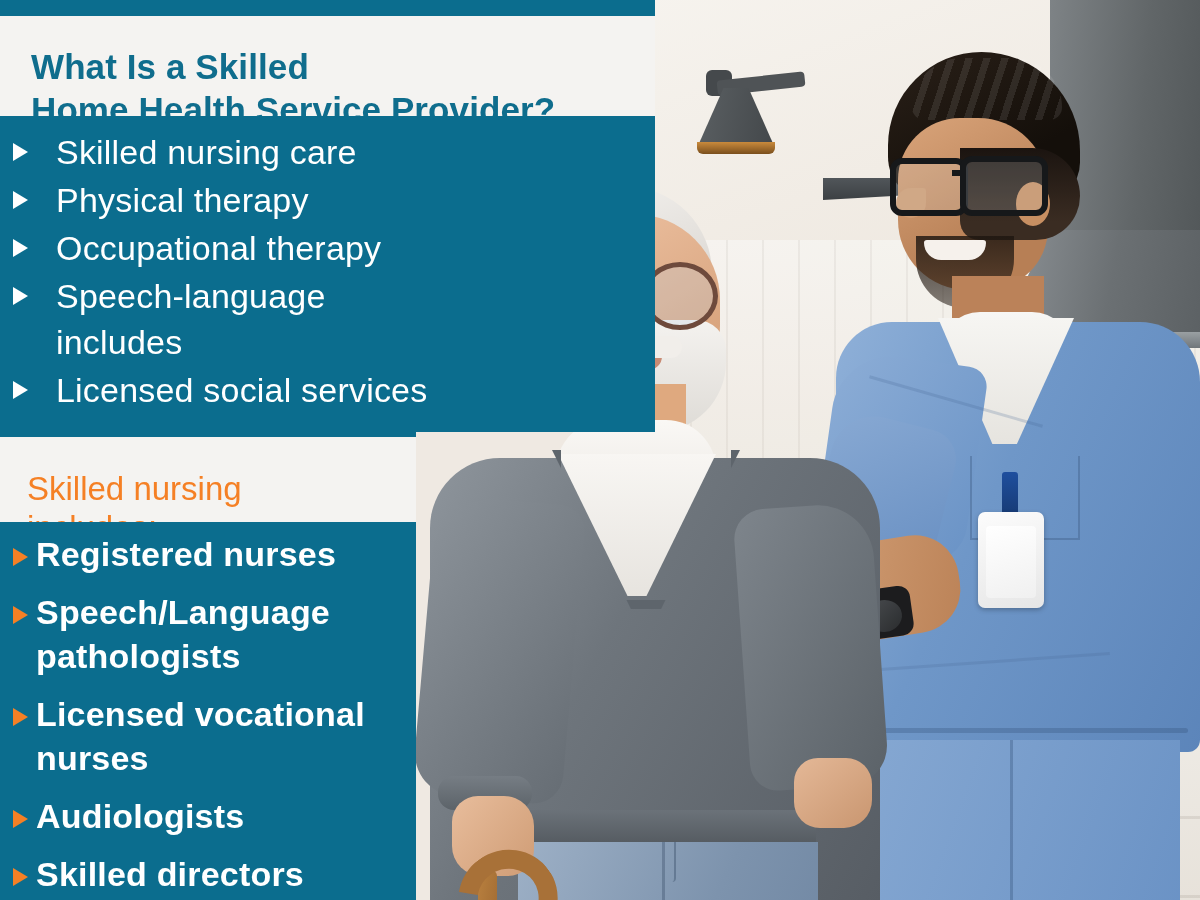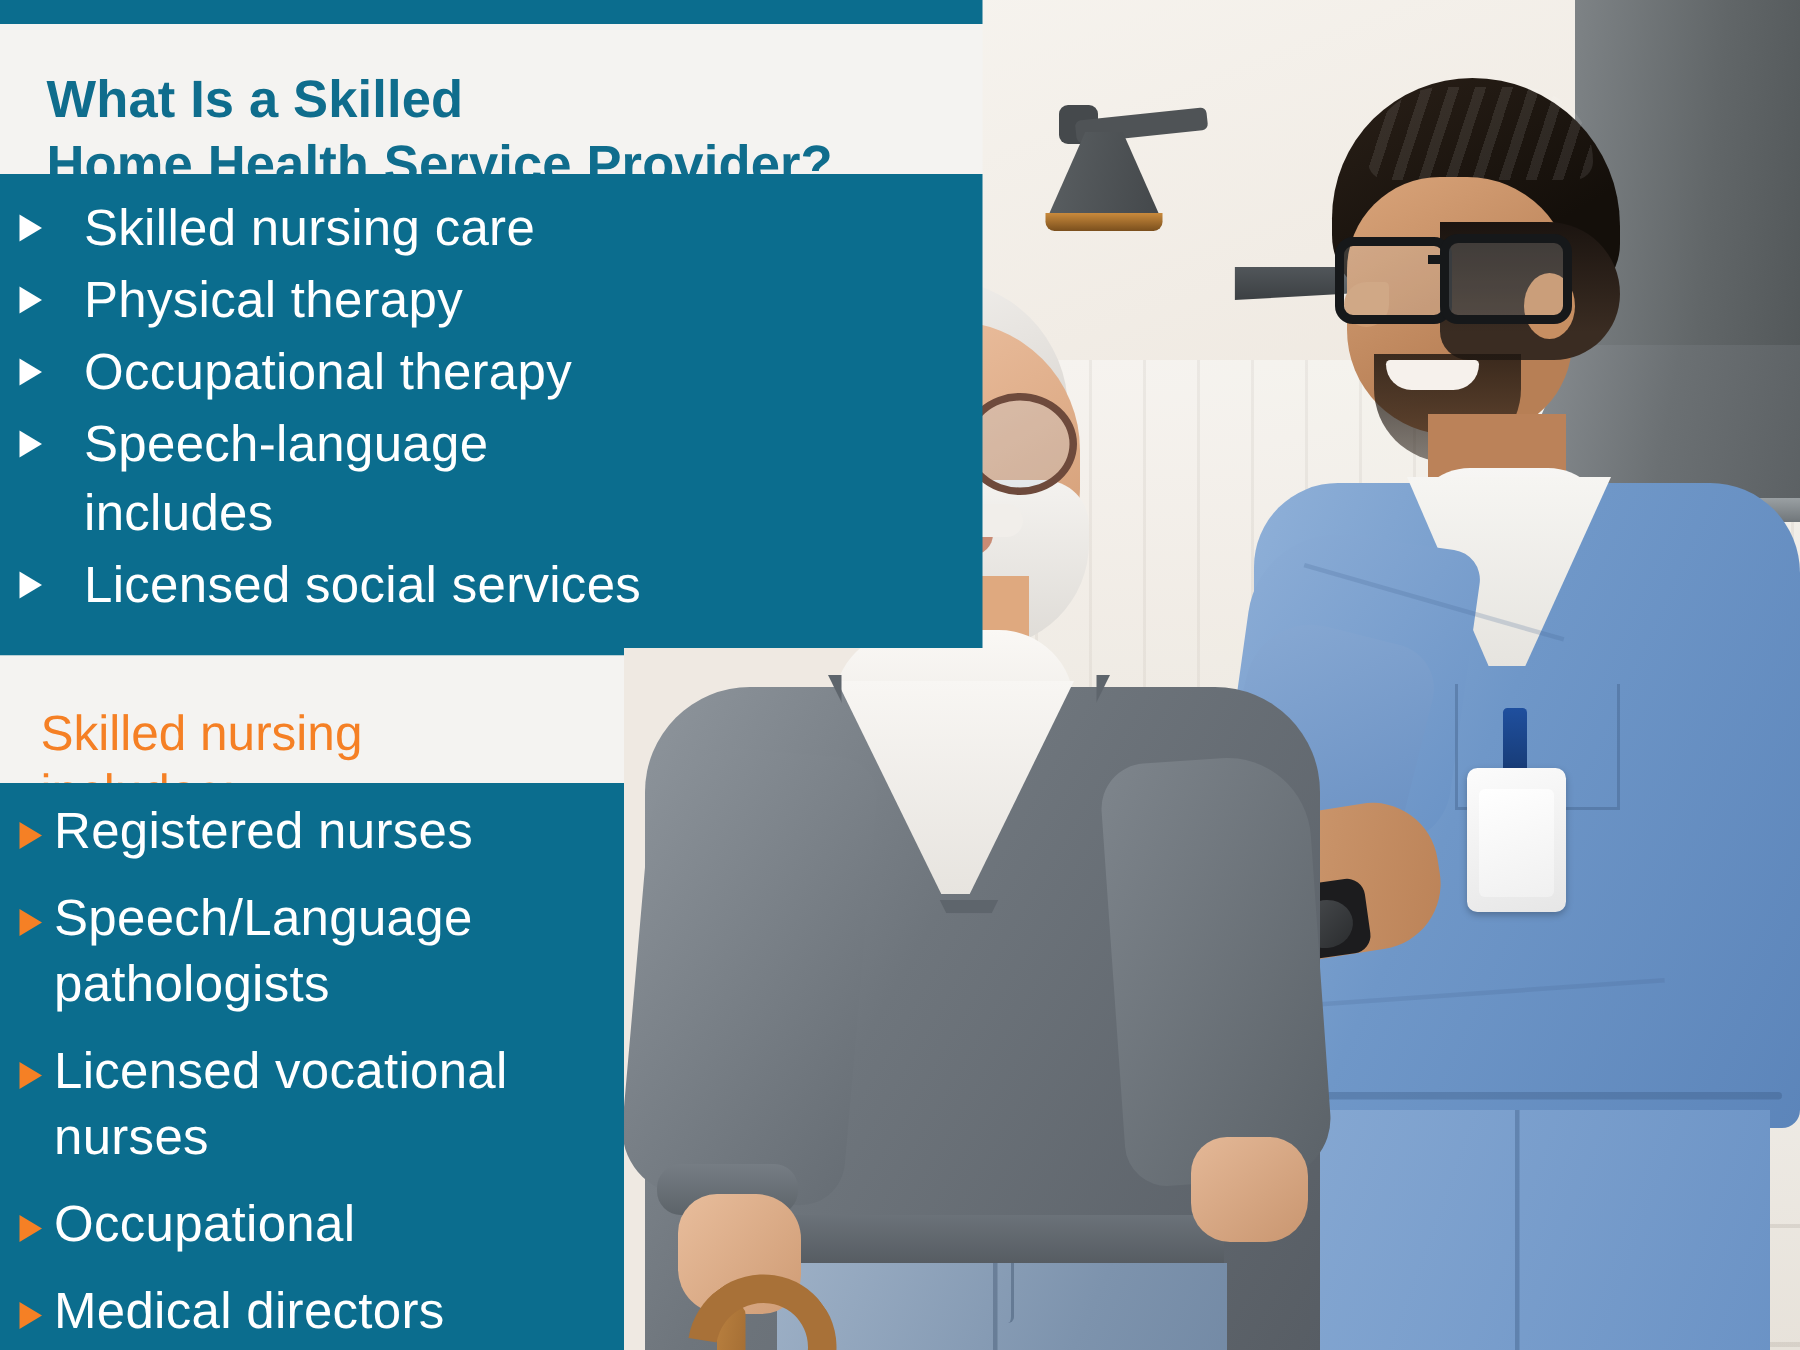--- a/index.html
+++ b/index.html
@@ -416,21 +416,21 @@
   }
   .list-a .li{margin-bottom:2px;}
   .list-a .bullet{border-color:transparent transparent transparent #ffffff;margin-top:14px;}
   .list-a .txt{
     color:#ffffff;font-size:34px;line-height:46px;font-weight:300;
     letter-spacing:.2px;white-space:pre-line;margin-left:20px;
   }
   .list-b .li{margin-bottom:14px;}
   .list-b .bullet{border-color:transparent transparent transparent #f58025;margin-top:16px;}
   .list-b .txt{
-    color:#ffffff;font-size:34px;line-height:44px;font-weight:400;
+    color:#ffffff;font-size:34px;line-height:44px;font-weight:700;
     letter-spacing:.2px;white-space:pre-line;
   }
 </style>
 </head>
 <body>
 
 <div class="canvas">
 
   <div class="photo">
     <div class="ph-wall"></div>
@@ -567,21 +567,21 @@
       <span class="txt">Speech/Language
 pathologists</span>
     </li>
     <li class="li">
       <span class="bullet"></span>
       <span class="txt">Licensed vocational
 nurses</span>
     </li>
     <li class="li">
       <span class="bullet"></span>
-      <span class="txt">Occupational</span>
-    </li>
-    <li class="li">
-      <span class="bullet"></span>
-      <span class="txt">Medical directors</span>
+      <span class="txt">Audiologists</span>
+    </li>
+    <li class="li">
+      <span class="bullet"></span>
+      <span class="txt">Skilled directors</span>
     </li>
   </ul>
 
 </div>
 
 </body></html>

